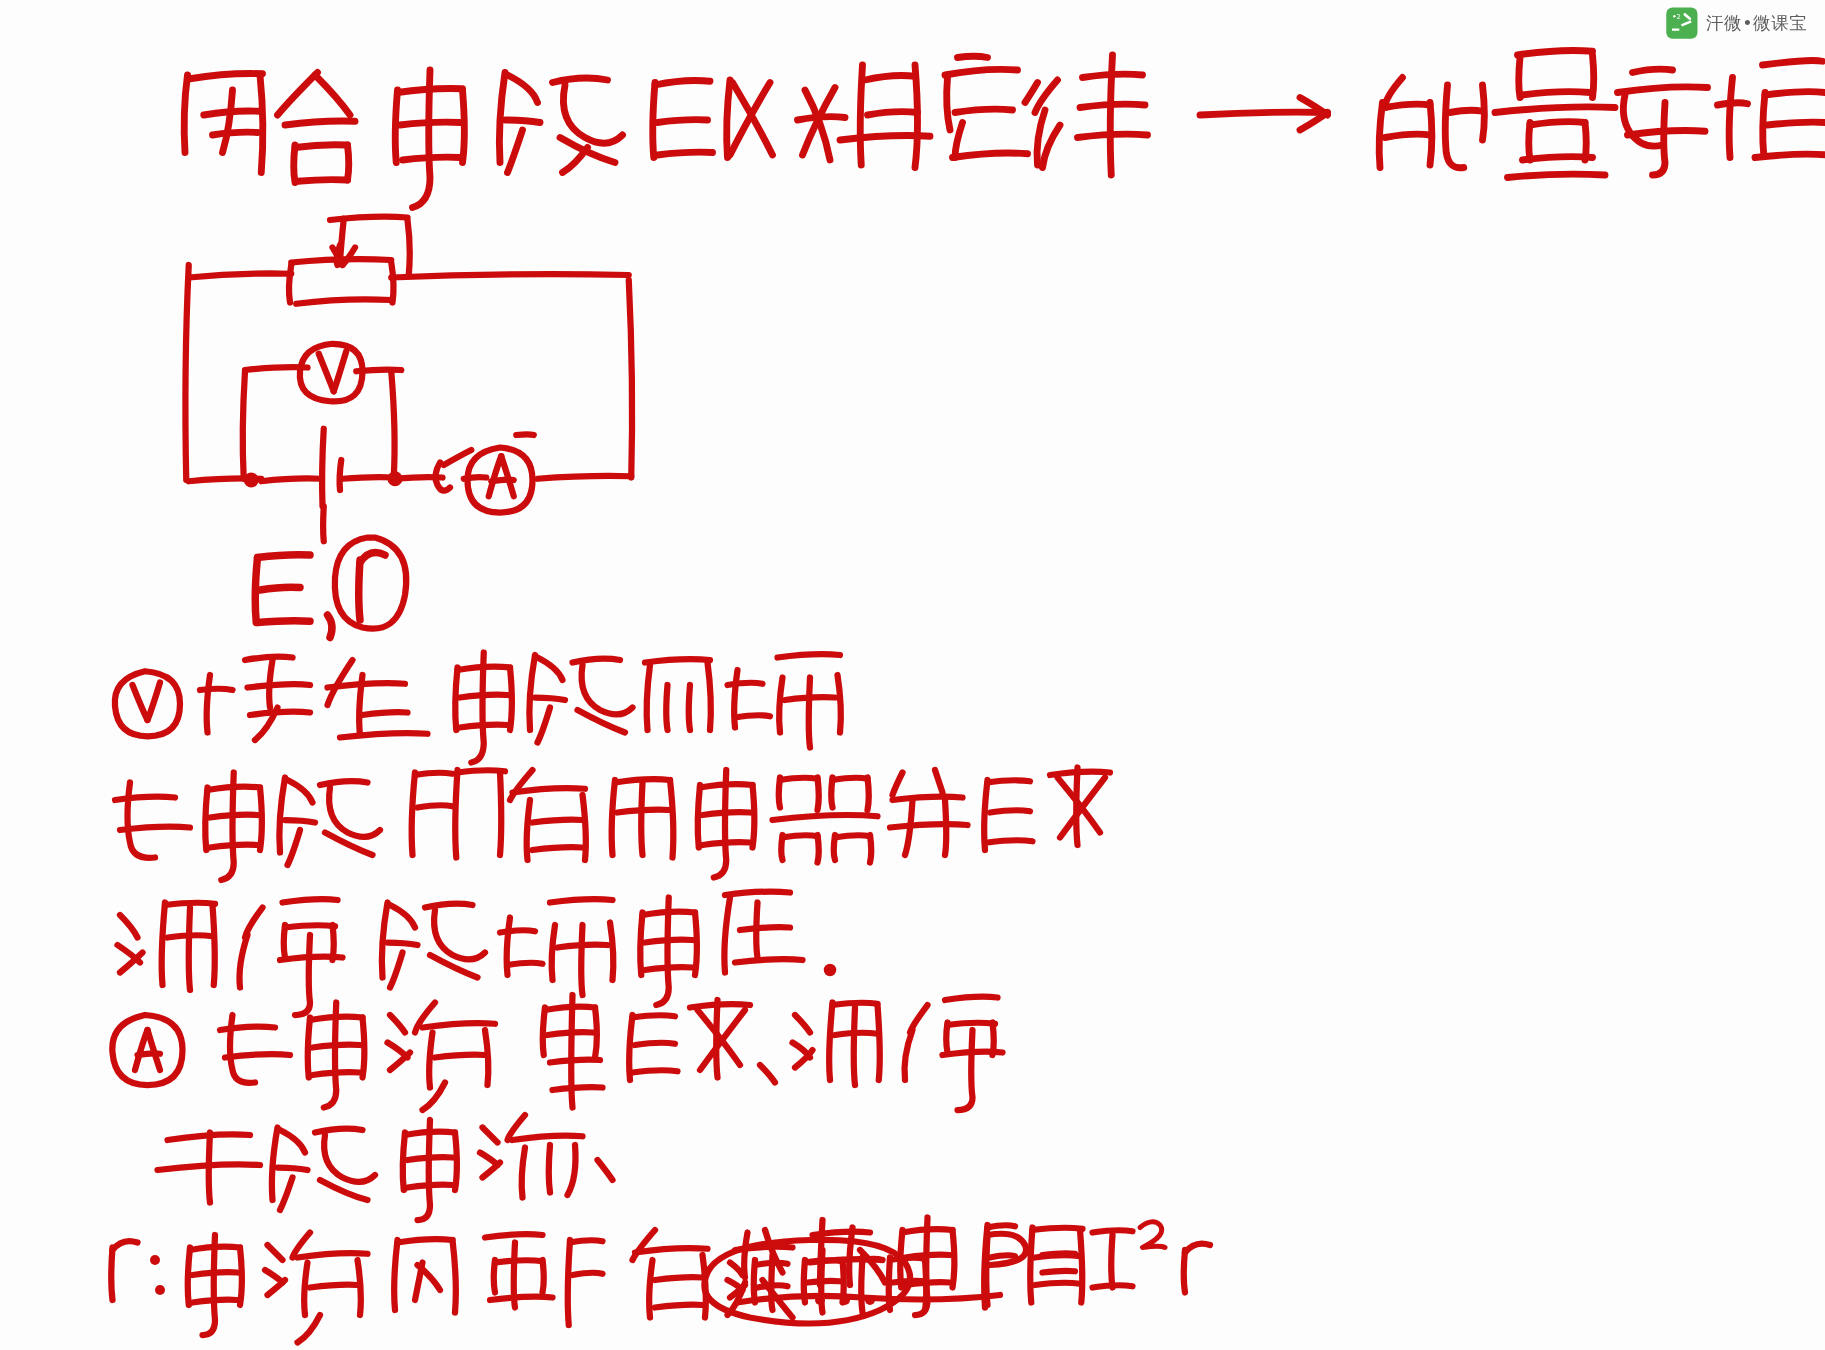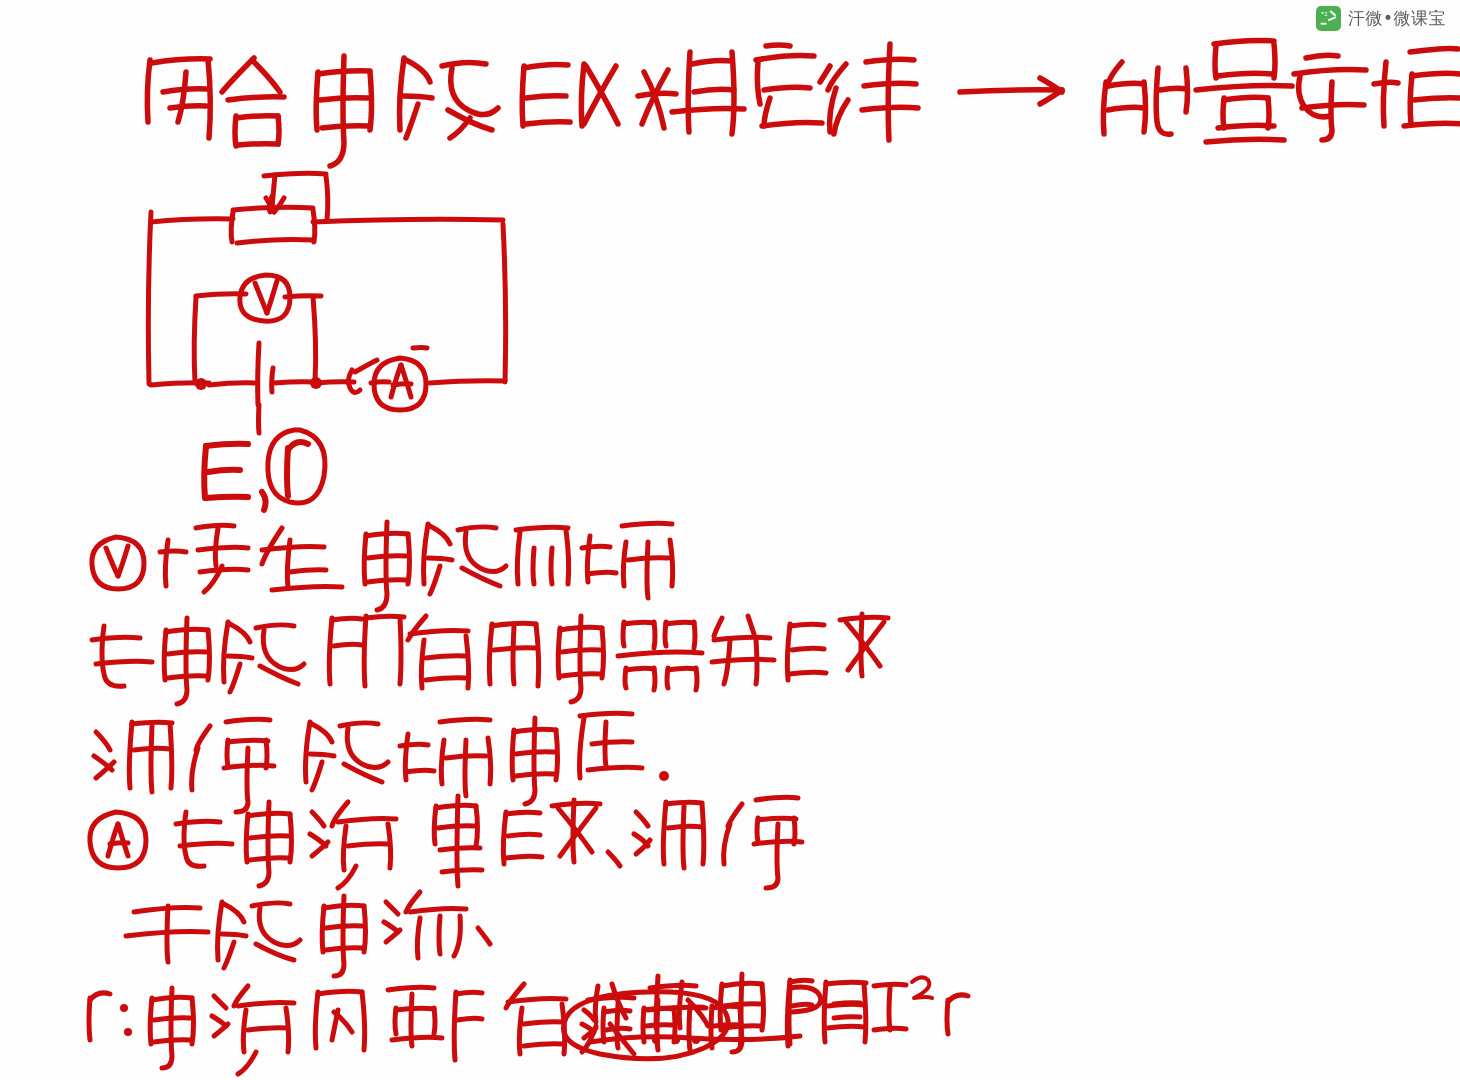--- a/index.html
+++ b/index.html
@@ -32,21 +32,21 @@
   #brand-mark {
     width: 25px;
     height: 25px;
     border-radius: 5px;
     background: #4cb050;
     position: relative;
     flex: 0 0 auto;
   }
   #brand-mark svg { position: absolute; inset: 0; }
   #brand-text {
-    font-size: 17px;
+    font-size: 14px;
     color: #5d5d5d;
     letter-spacing: .5px;
     white-space: nowrap;
     font-family: "DejaVu Sans", "Liberation Sans", sans-serif;
   }
   
   #ink {
     position: absolute;
     inset: 0;
     width: 1460px;

